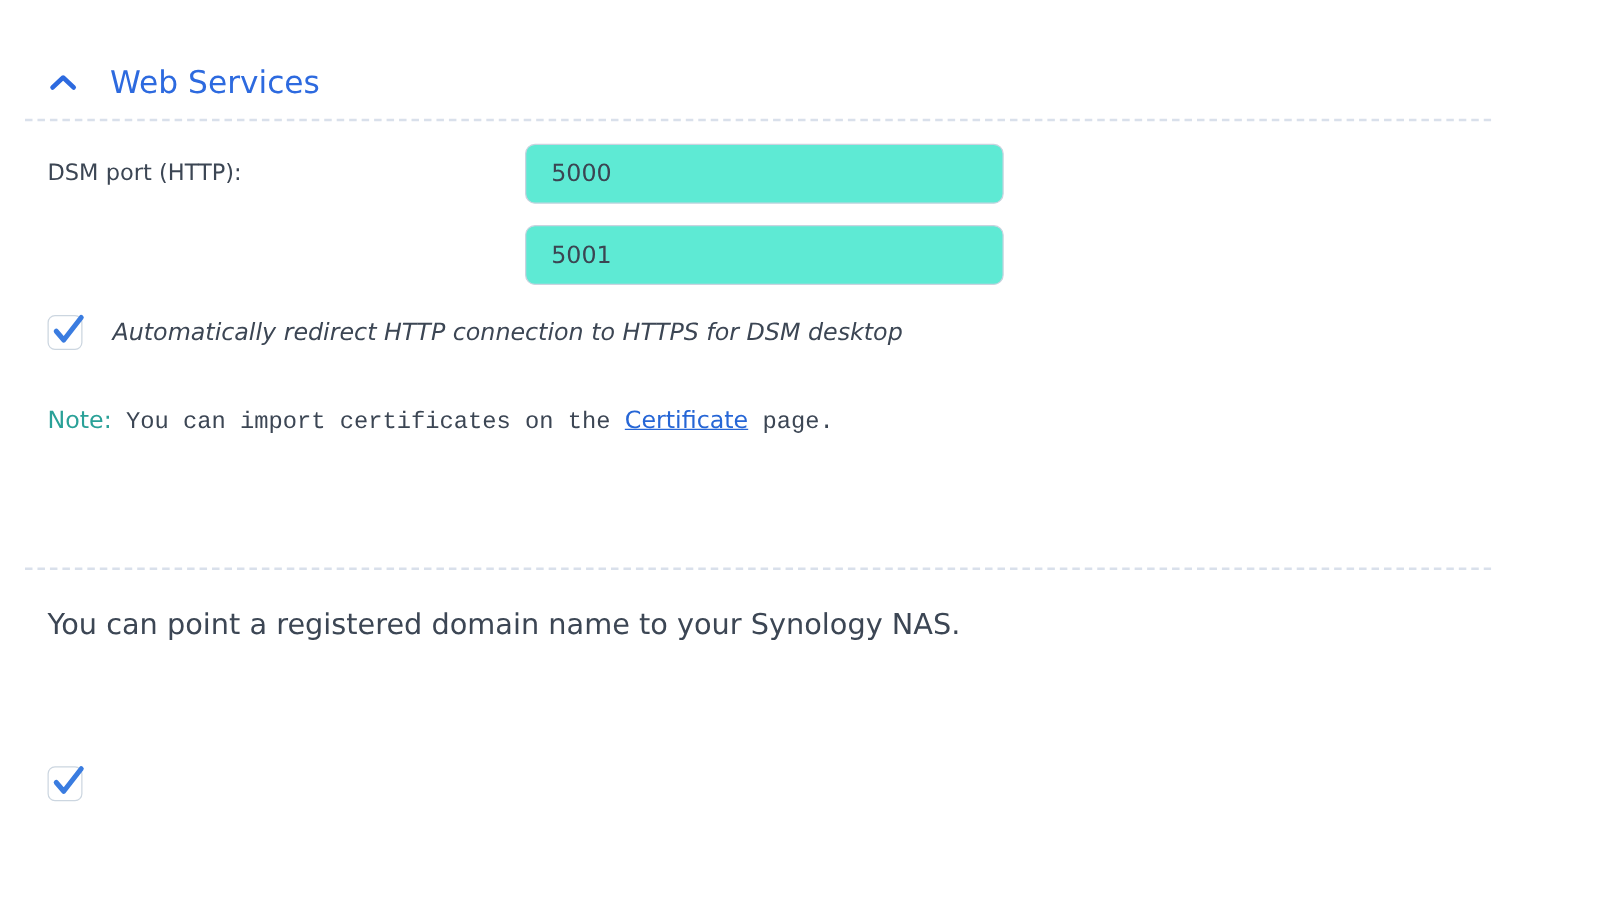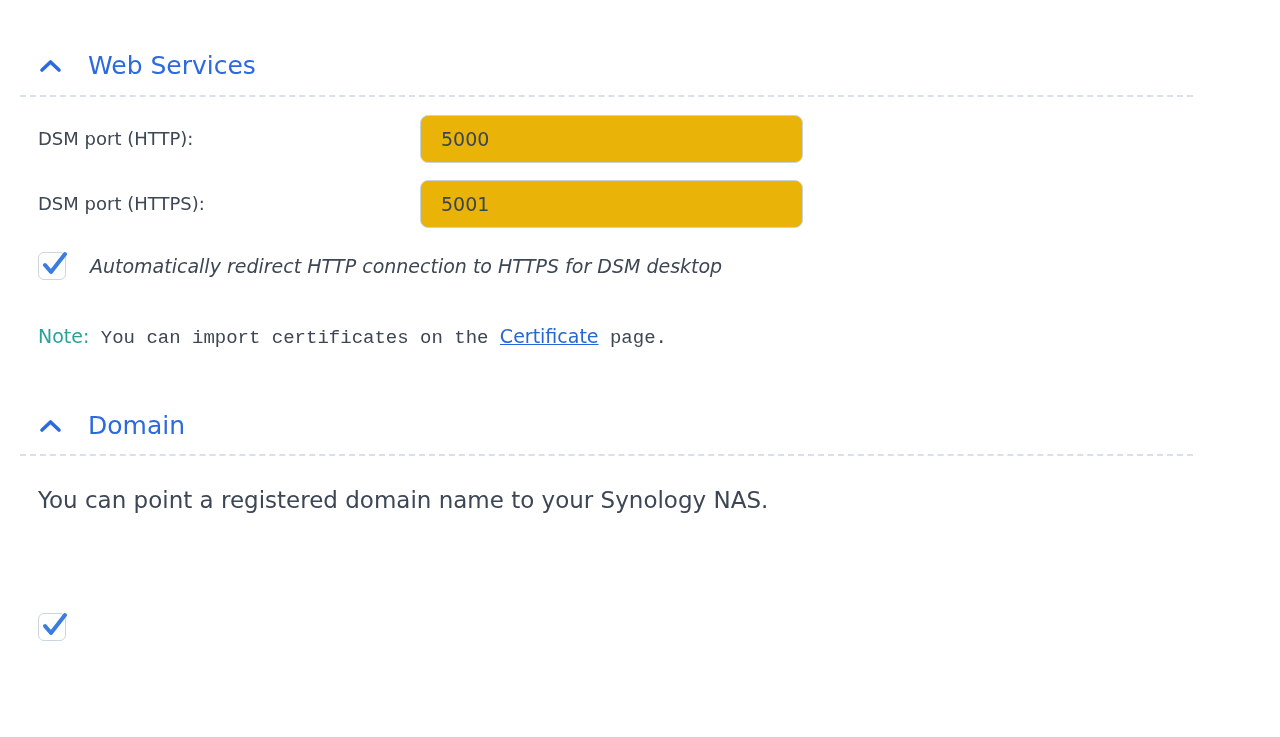--- a/index.html
+++ b/index.html
@@ -60,21 +60,21 @@
   }
 
   .text-input {
     position: absolute;
     left: 420px;
     top: 0;
     width: 383px;
     height: 48px;
     border: 1px solid #c9d3df;
     border-radius: 8px;
-    background: #eab308;
+    background: #5eead4;
     font-family: "DejaVu Sans", "Liberation Sans", sans-serif;
     font-size: 19px;
     color: #3b4552;
     padding: 0 20px;
     outline: none;
   }
 
   .fake-input {
     position: absolute;
     left: 420px;
@@ -182,41 +182,34 @@
     <span class="section-title">Web Services</span>
   </div>
   <div class="dash-sep" id="ws-sep"></div>
 
   <div class="form-row" id="row-http">
     <span class="field-label">DSM port (HTTP):</span>
     <input class="text-input" type="text" value="5000" style="">
   </div>
 
   <div class="form-row" id="row-https">
-    <span class="field-label">DSM port (HTTPS):</span>
     <input class="text-input" type="text" value="5001" style="">
   </div>
 
   <div class="checkbox-row" id="row-redirect">
     <span class="checkbox">
       <svg width="28" height="30" viewBox="0 0 28 30">
         <polyline points="5,17 11,24 25,6" fill="none" stroke="#3a7ce0" stroke-width="4" stroke-linecap="round" stroke-linejoin="round"></polyline>
       </svg>
     </span>
     <span class="checkbox-label">Automatically redirect HTTP connection to HTTPS for DSM desktop</span>
   </div>
 
   <div class="note-line"><span class="note-prefix">Note:</span><span class="note-text"> You can import certificates on the </span><span class="note-link">Certificate</span><span class="note-text"> page.</span></div>
 
-  <div class="section-header" id="domain-header">
-    <svg class="chevron" width="23" height="14" viewBox="0 0 23 14">
-      <polyline points="3,11 11.5,3 20,11" fill="none" stroke="#2d6adf" stroke-width="3.6" stroke-linecap="round" stroke-linejoin="round"></polyline>
-    </svg>
-    <span class="section-title">Domain</span>
-  </div>
   <div class="dash-sep" id="domain-sep"></div>
 
   <div class="section-desc">You can point a registered domain name to your Synology NAS.</div>
 
 
   <div class="checkbox-row" id="row-hsts">
     <span class="checkbox">
       <svg width="28" height="30" viewBox="0 0 28 30">
         <polyline points="5,17 11,24 25,6" fill="none" stroke="#3a7ce0" stroke-width="4" stroke-linecap="round" stroke-linejoin="round"></polyline>
       </svg>

